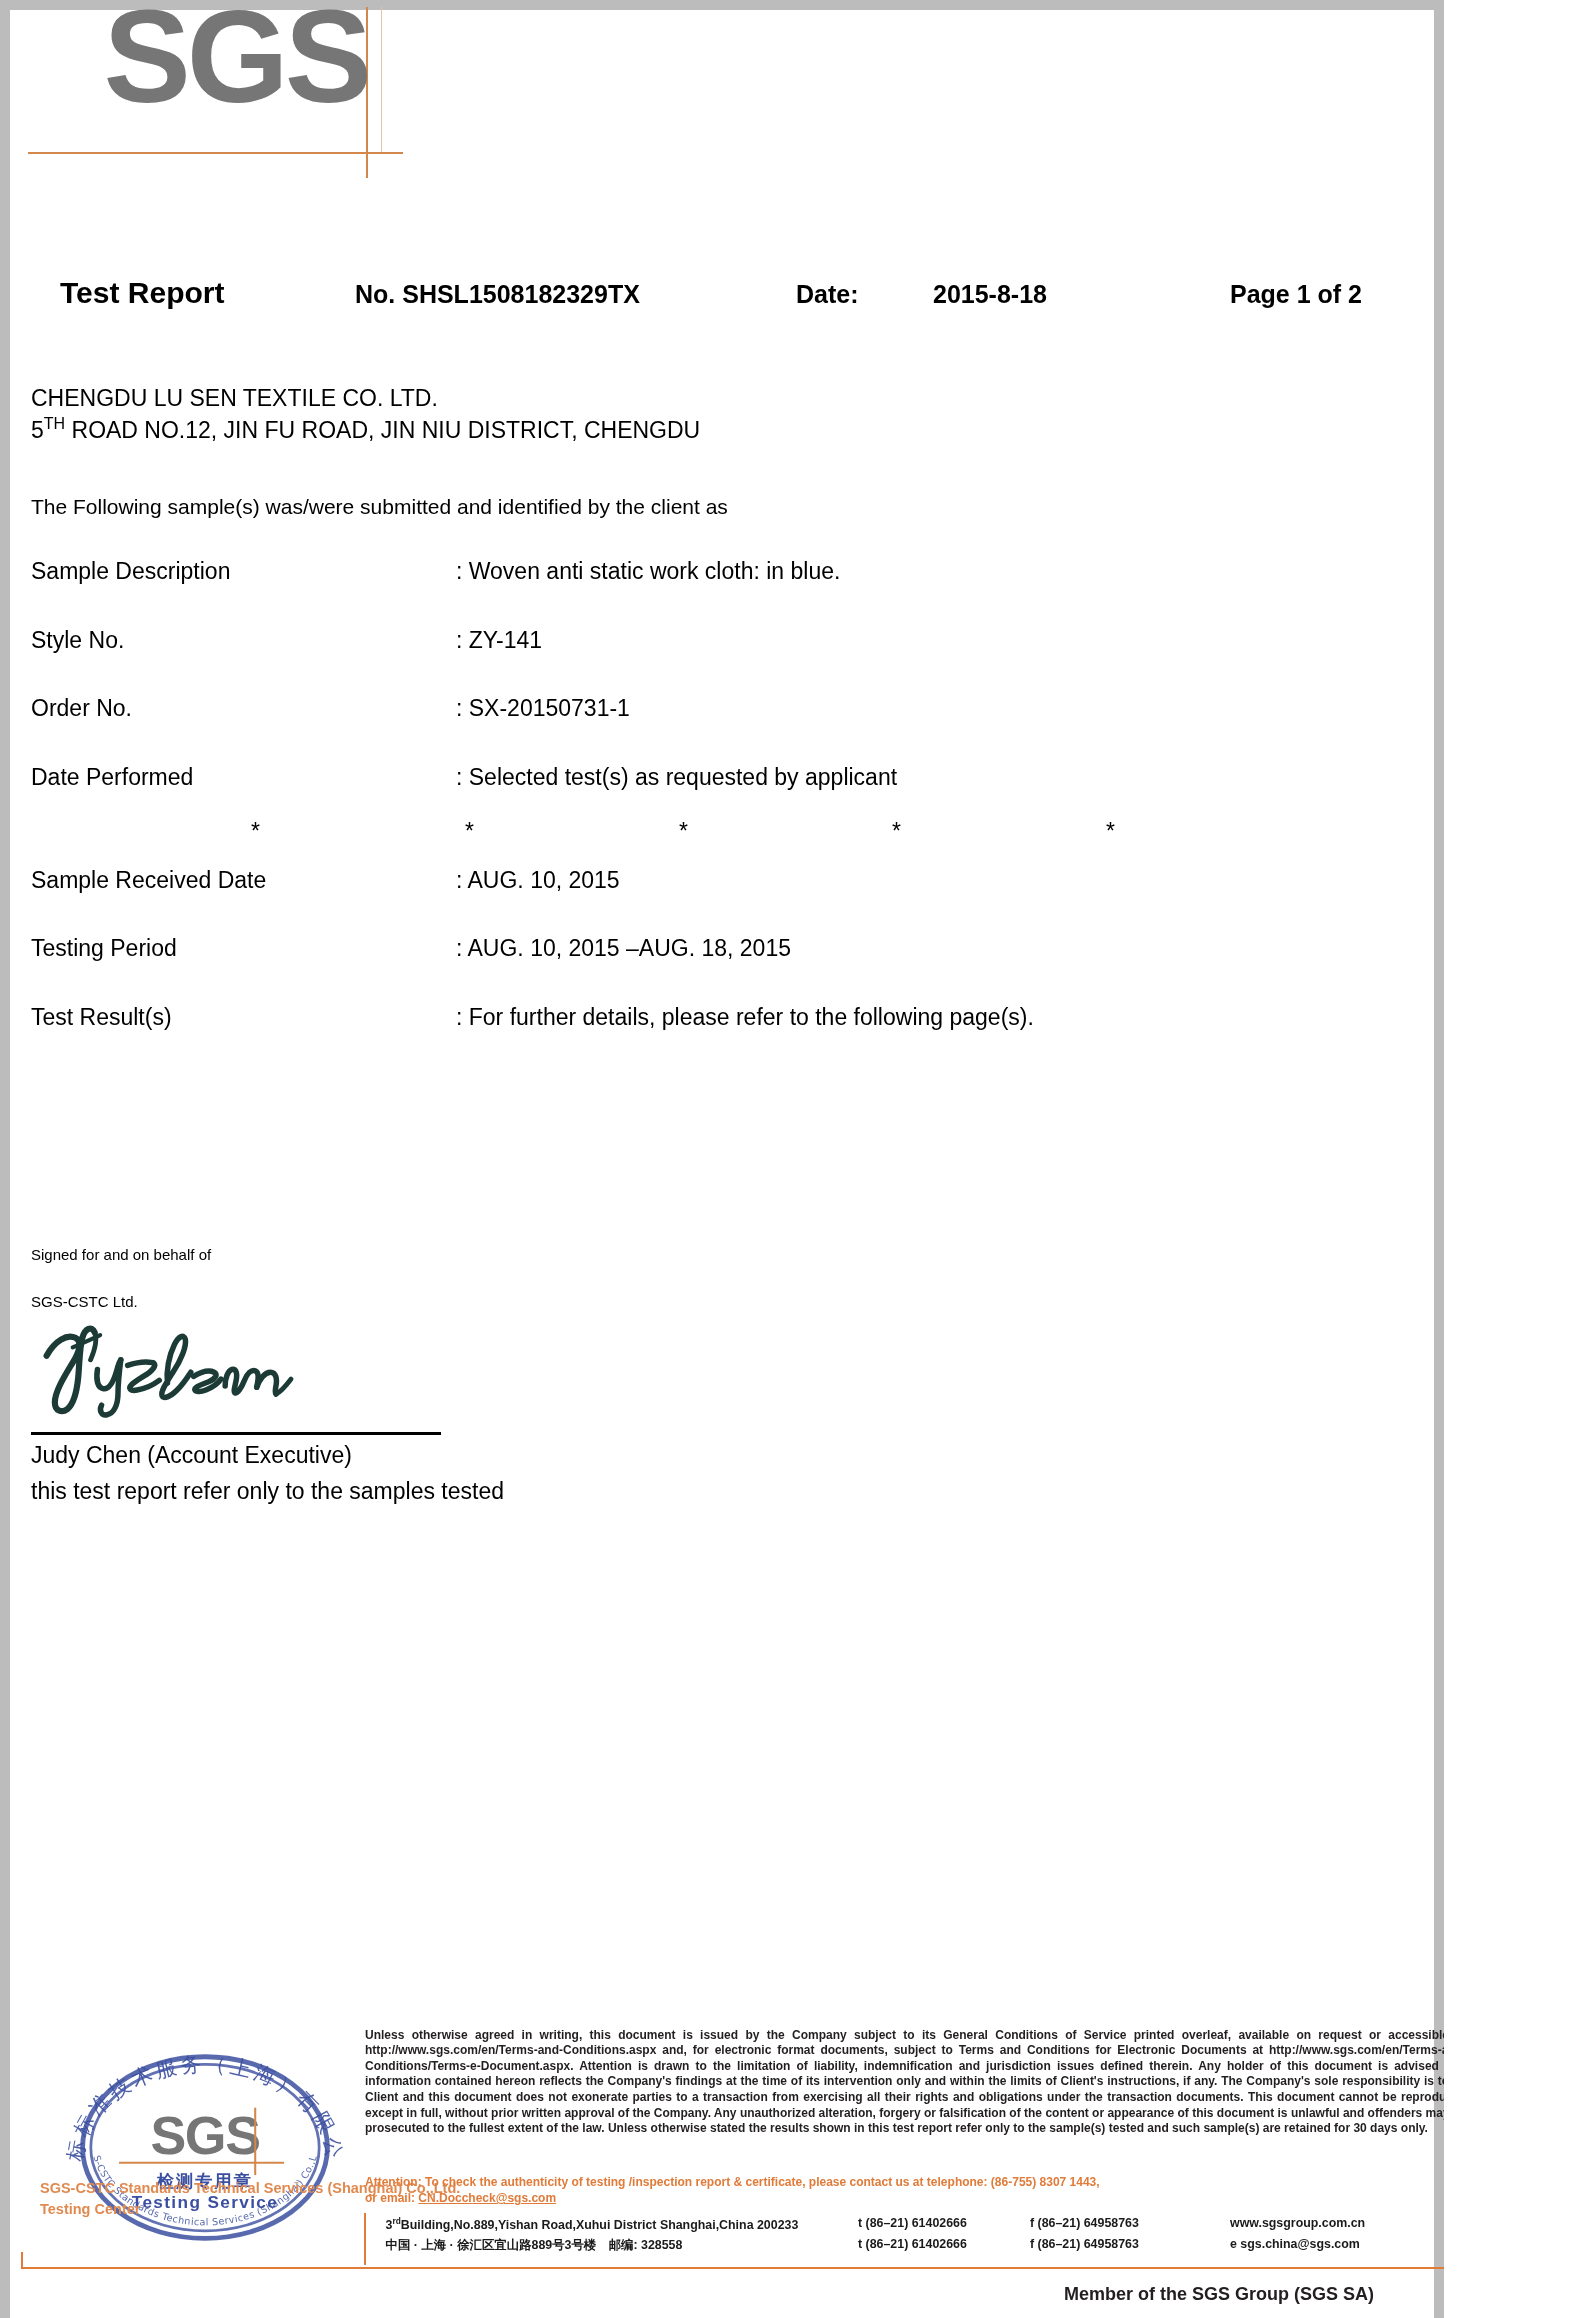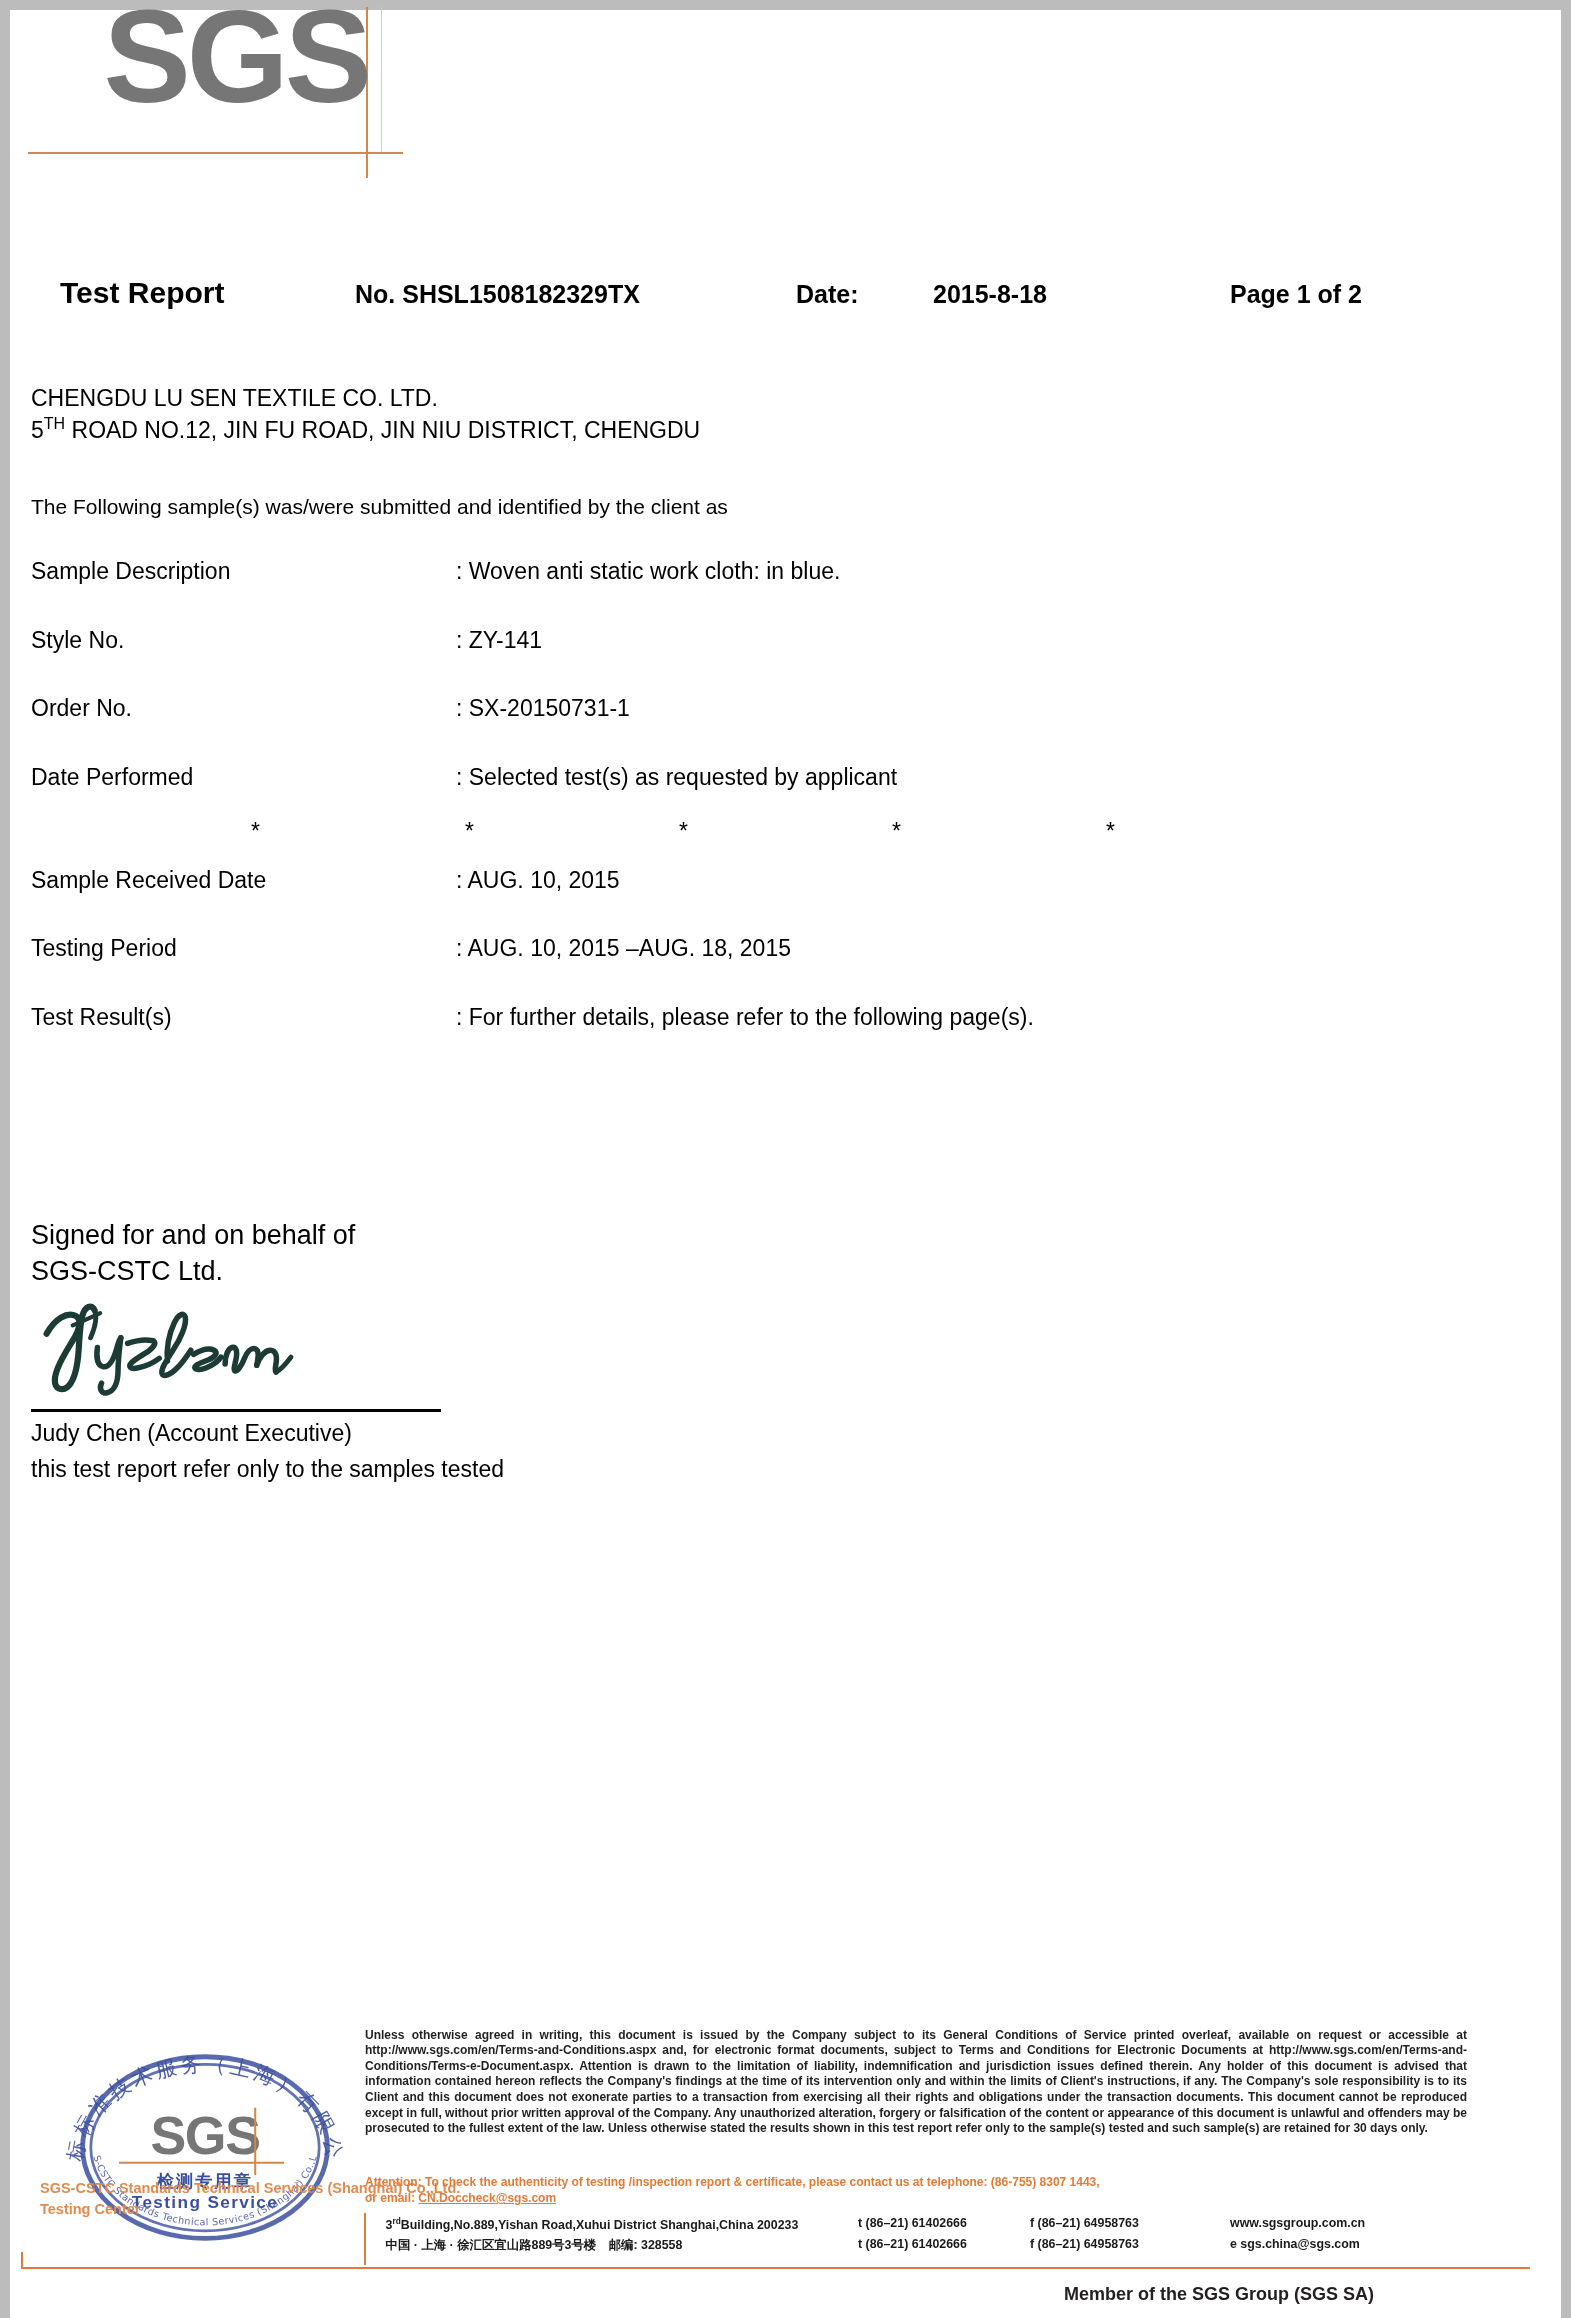--- a/index.html
+++ b/index.html
@@ -5,21 +5,21 @@
   html, body {
     margin: 0;
     padding: 0;
     background: #ffffff;
   }
   body {
     font-family: "Liberation Sans", sans-serif;
   }
   #page {
     position: relative;
-    width: 1571px;
+    width: 1444px;
     height: 2319px;
     background: #ffffff;
     overflow: hidden;
   }
   
   .edge {
     position: absolute;
     top: 0;
     width: 9.6px;
     height: 2319px;
@@ -179,24 +179,25 @@
   }
 
   
   #sigblock {
     position: absolute;
     left: 31px;
     top: 1218px;
     width: 620px;
   }
   #sigblock .sfor {
-    font-size: 27px;
+    font-size: 15px;
     color: #000;
     line-height: 1.32;
     white-space: nowrap;
+    margin-top: 27px;
   }
   #signature-img {
     margin-top: 8.3px;
     width: 310px;
     height: 103px;
   }
   #sig-rule {
     margin-top: 6.9px;
     width: 410px;
     height: 2.8px;

